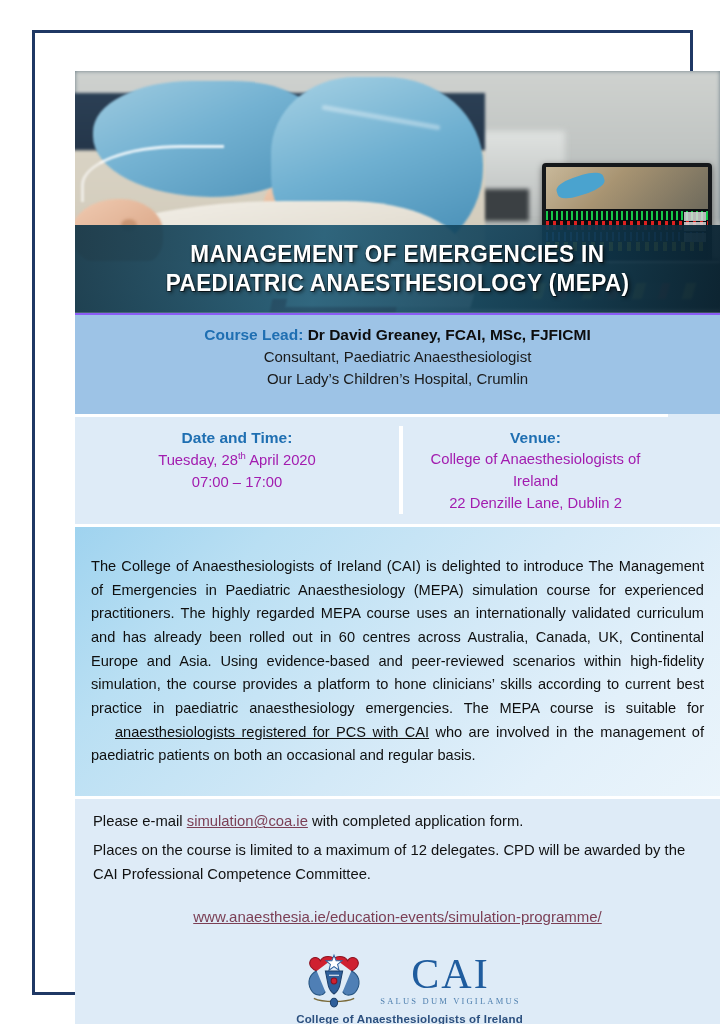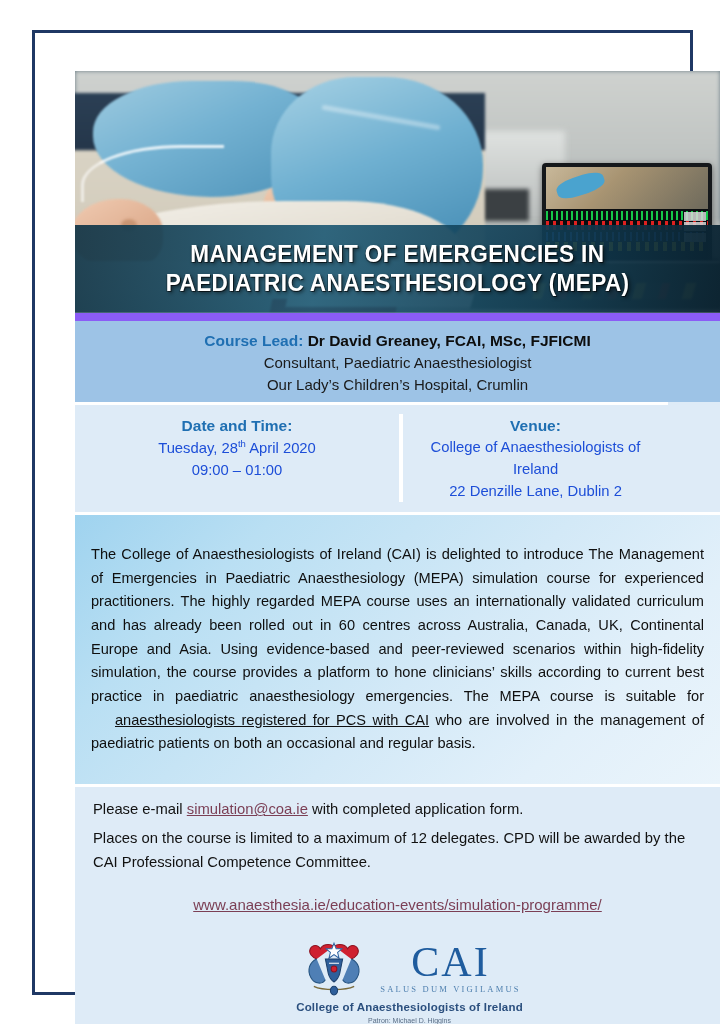--- a/index.html
+++ b/index.html
@@ -219,25 +219,25 @@
       -1px 1px 0 rgba(0,0,0,.25),
        2px 2px 4px rgba(0,0,0,.55);
     white-space:nowrap;
     transform:scaleX(.98);
   }
 
   
   .lead-block{
     width:645px;
     background:#9DC3E6;
-    padding:9px 0 6px 0;
+    padding:9px 0 24px 0;
     text-align:center;
     box-sizing:border-box;
     flex:0 0 auto;
-    border-top:8px solid #8b5cf6;
+    border-top:2px solid #8b5cf6;
   }
   .lead-line1{
     font-size:15.5px;line-height:1.42;white-space:nowrap;
   }
   .lead-label{color:#1F6FB2;font-weight:bold;}
   .lead-name{color:#0d0d0d;font-weight:bold;}
   .lead-sub{
     font-size:15px;color:#1a1a1a;line-height:1.45;
   }
 
@@ -253,21 +253,21 @@
     flex:1 1 0;text-align:center;padding:0 6px;
   }
   .dv-col.left{flex:0 0 312px;}
   .dv-divider{
     width:4px;background:#ffffff;
   }
   .dv-head{
     color:#1F6FB2;font-weight:bold;font-size:15.5px;line-height:1.5;
   }
   .dv-text{
-    color:#1d4ed8;font-size:14.8px;line-height:1.48;
+    color:#a21caf;font-size:14.8px;line-height:1.48;
   }
   .dv-text sup{font-size:9.5px;vertical-align:super;}
 
   
   .body-block{
     width:645px;
     border-top:3px solid #ffffff;
     background:linear-gradient(135deg,#9fd3ef 0%,#b9dff3 22%,#d3e9f7 55%,#e2f0fa 78%,#eaf4fb 100%);
     box-sizing:border-box;
     padding:13px 16px 14px 16px;
@@ -391,21 +391,21 @@
           <span class="lead-label">Course Lead:</span><span>&nbsp;</span><span class="lead-name">Dr David Greaney, FCAI, MSc, FJFICMI</span>
         </div>
         <div class="lead-sub">Consultant, Paediatric Anaesthesiologist</div>
         <div class="lead-sub">Our Lady’s Children’s Hospital, Crumlin</div>
       </div>
 
       <div class="dv-block">
         <div class="dv-col left">
           <div class="dv-head">Date and Time:</div>
           <div class="dv-text"><span>Tuesday, 28</span><sup>th</sup><span> April 2020</span></div>
-          <div class="dv-text">09:00 – 01:00</div>
+          <div class="dv-text">07:00 – 17:00</div>
         </div>
         <div class="dv-divider"></div>
         <div class="dv-col">
           <div class="dv-head">Venue:</div>
           <div class="dv-text">College of Anaesthesiologists of Ireland</div>
           <div class="dv-text">22 Denzille Lane, Dublin 2</div>
         </div>
       </div>
 
       <div class="body-block">

